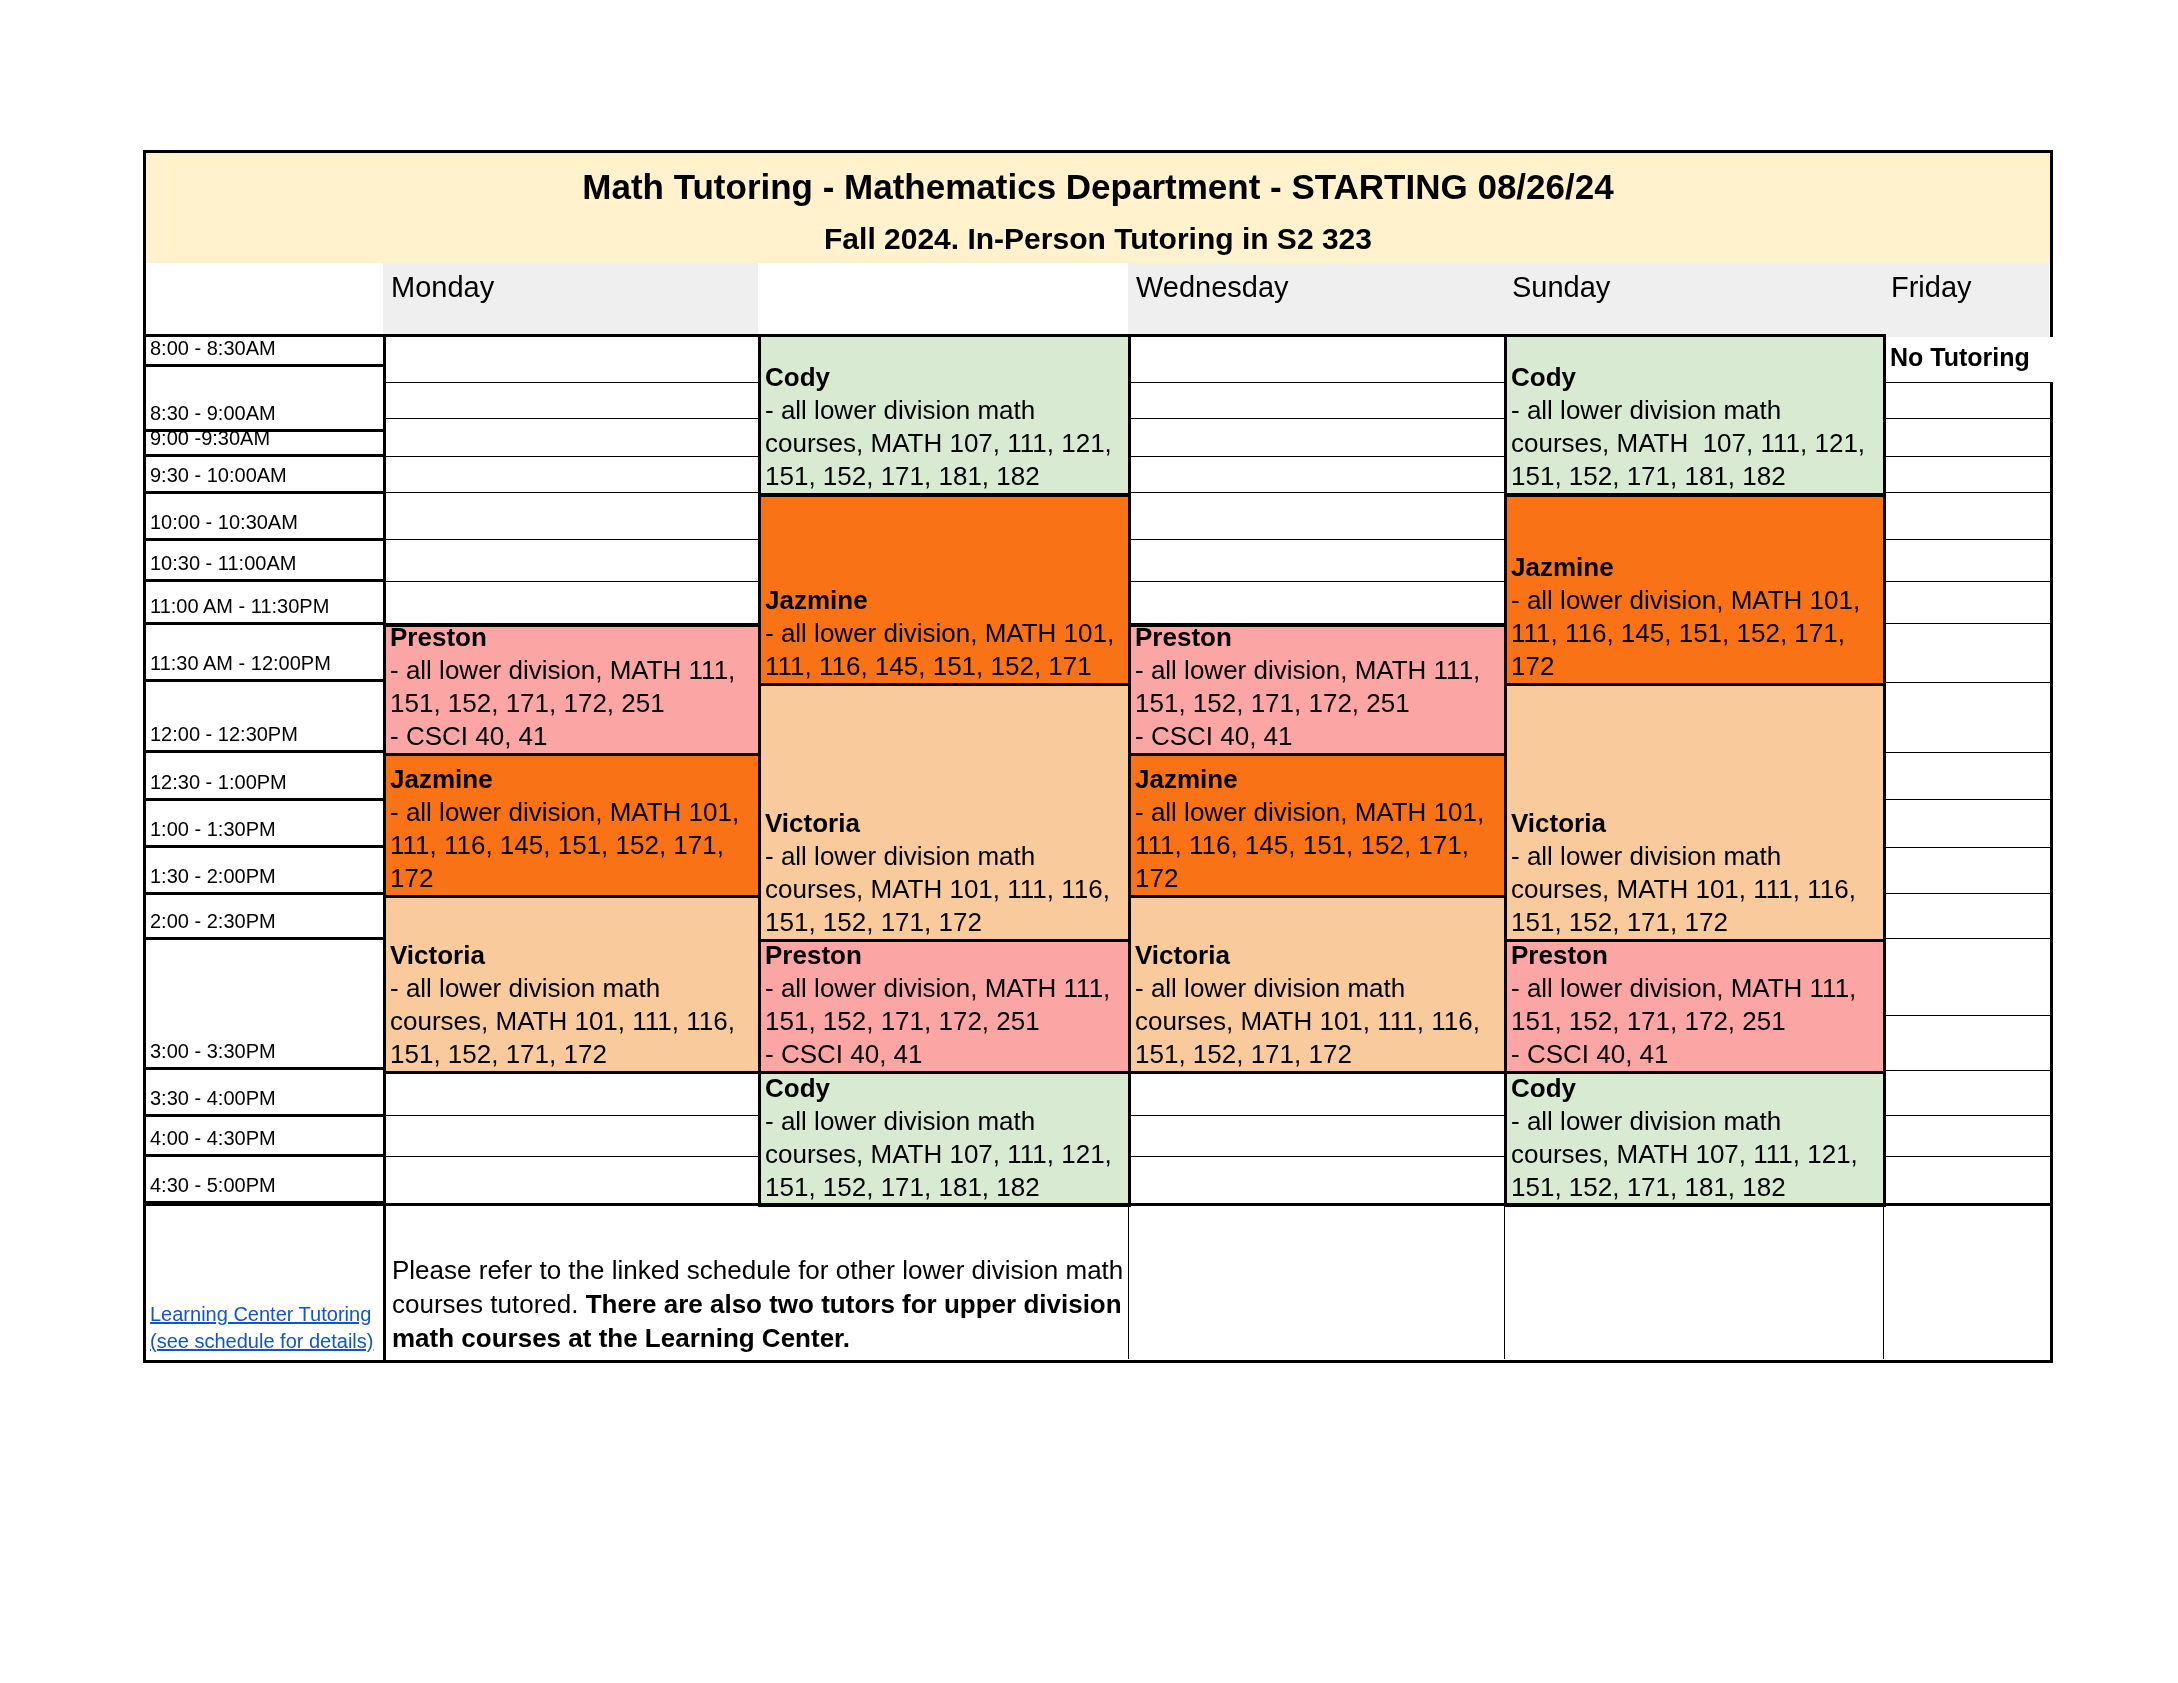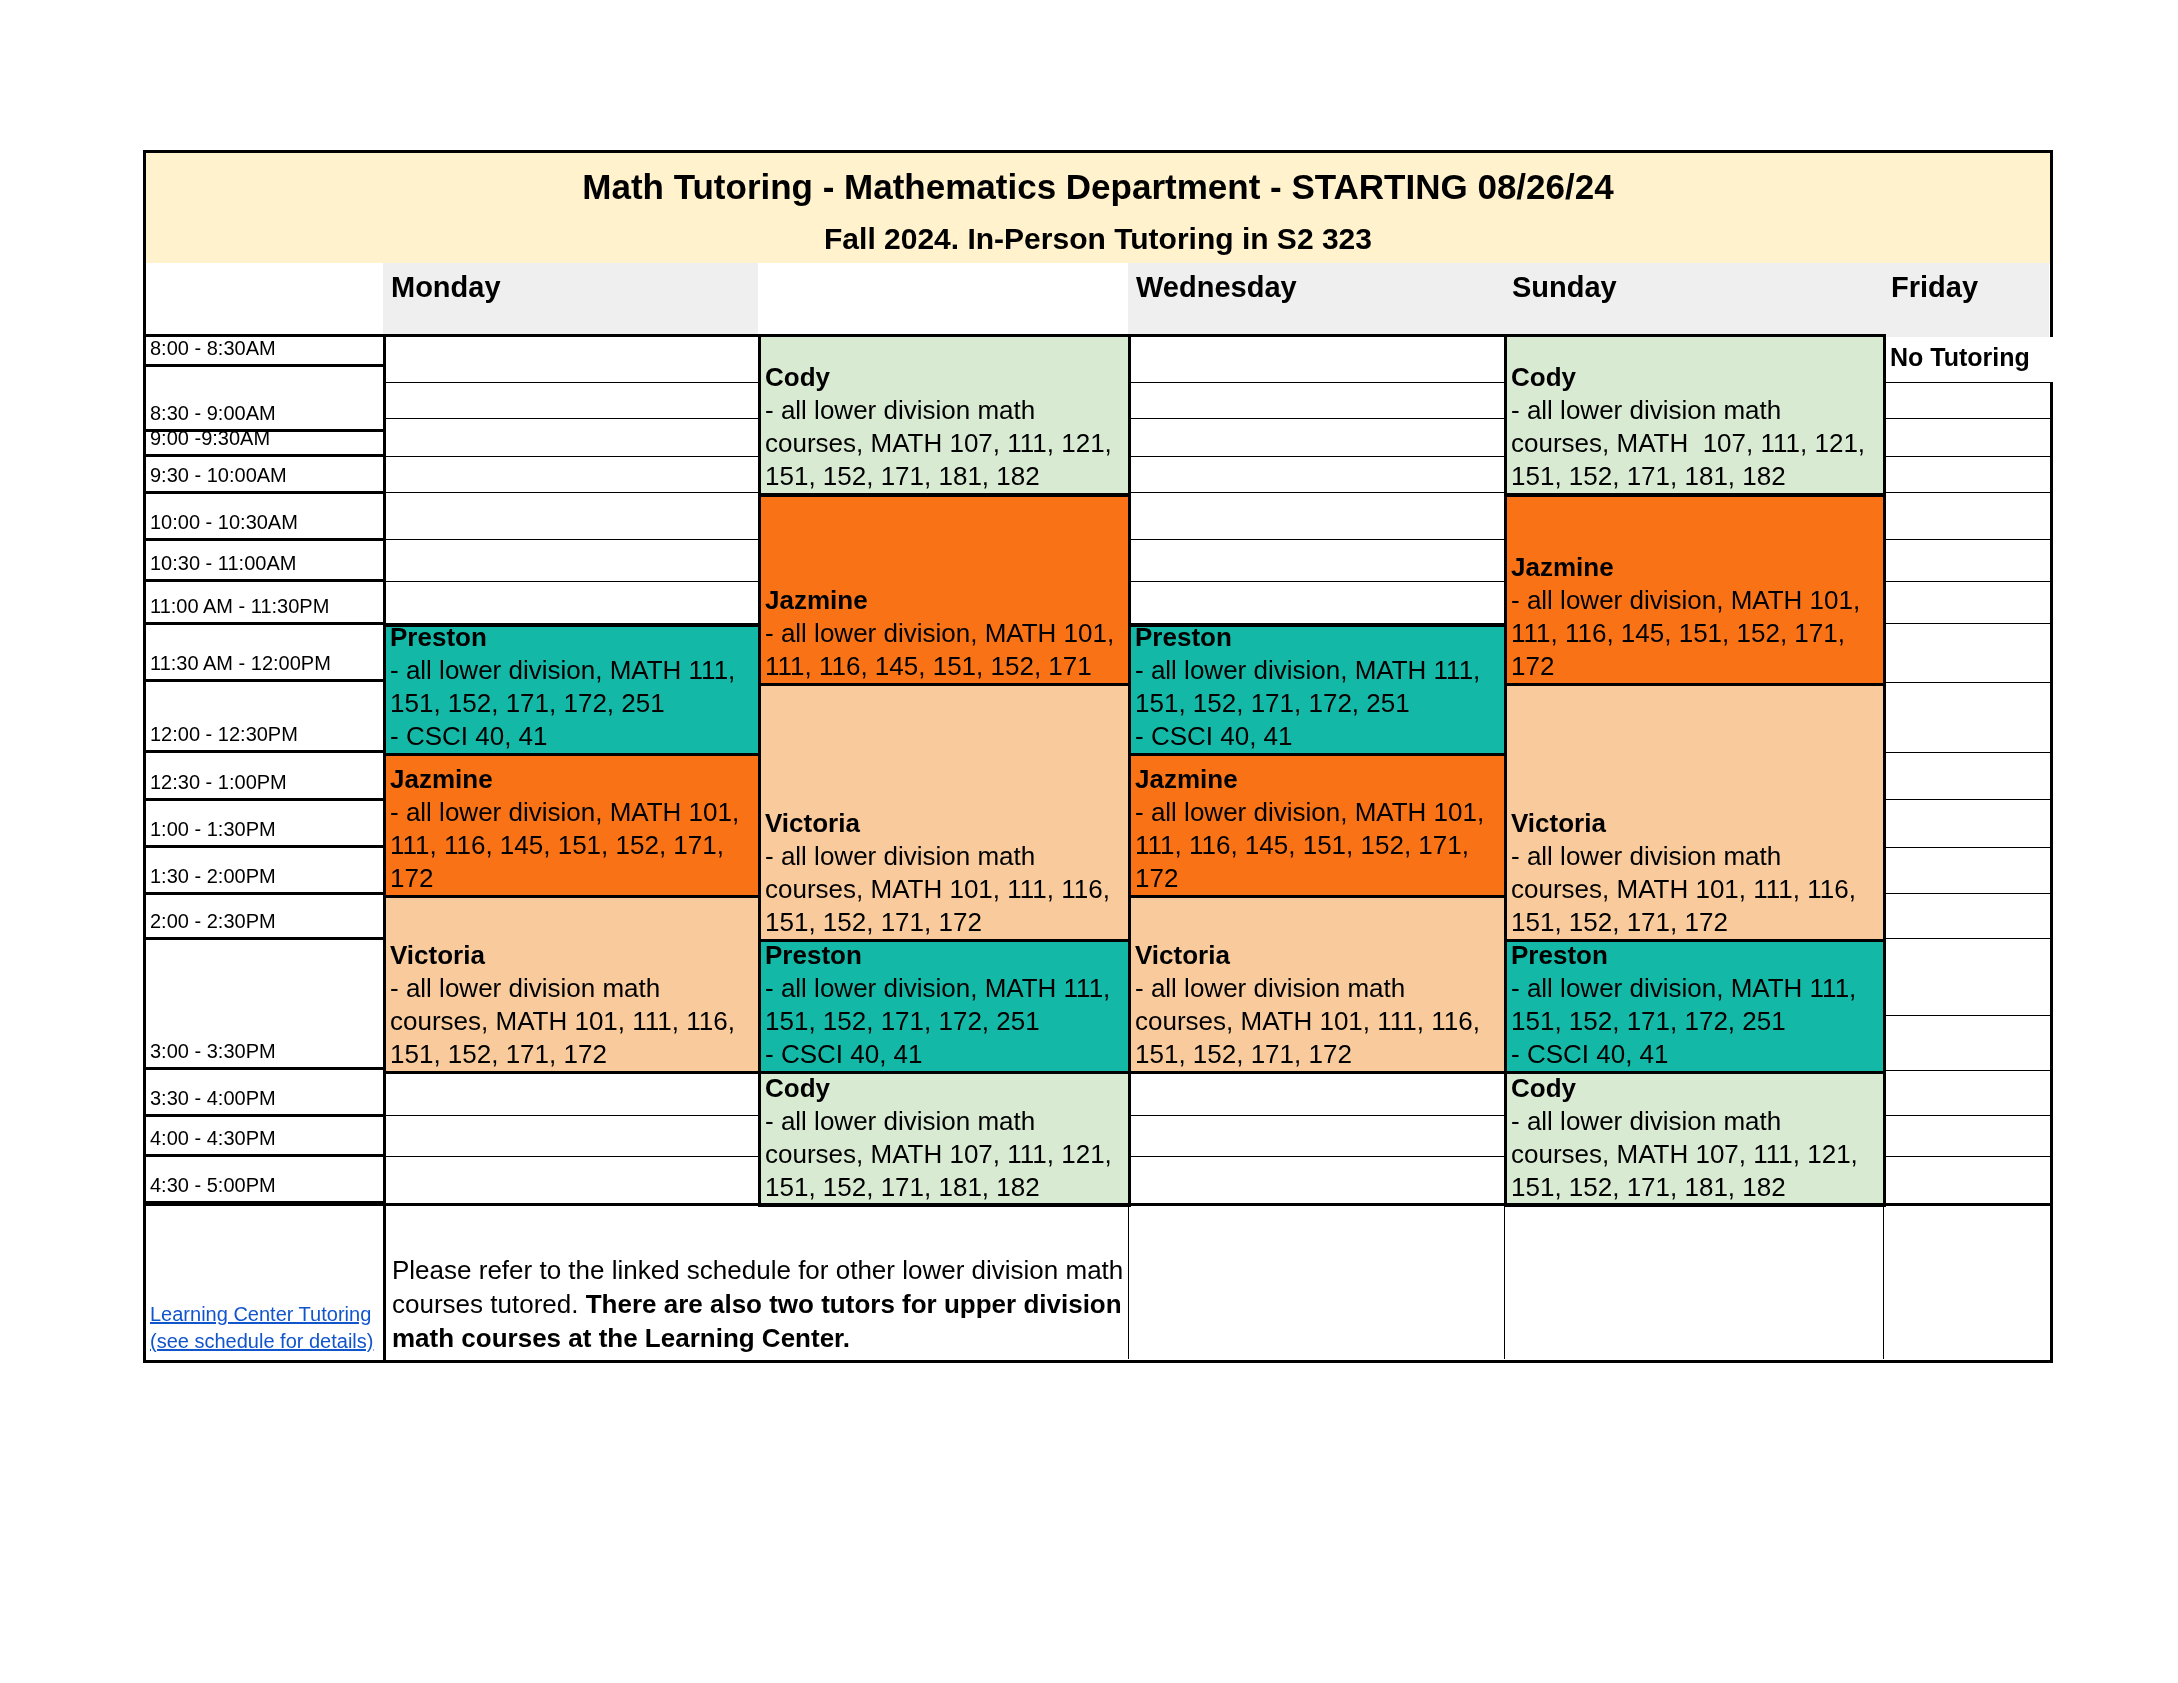--- a/index.html
+++ b/index.html
@@ -4,25 +4,25 @@
 <style>
   html,body{margin:0;padding:0;background:#fff;}
   body{width:2178px;height:1683px;position:relative;overflow:hidden;font-family:"Liberation Sans",sans-serif;color:#000;}
   .tbl{position:absolute;left:143px;top:150px;width:1910px;height:1213px;border:3px solid #000;box-sizing:border-box;}
   .abs{position:absolute;box-sizing:border-box;}
   .title-band{left:0;top:0;width:1904px;height:110px;background:#fff2cc;}
   .title{position:absolute;left:0;right:0;top:14px;text-align:center;font-weight:bold;font-size:35px;}
   .subtitle{position:absolute;left:0;right:0;top:69px;text-align:center;font-weight:bold;font-size:30px;}
   .hdr{top:110px;height:74px;background:#efefef;}
   .hdr-blank{left:0;top:110px;width:237px;height:74px;background:#fff;}
-  .day{font-weight:bold;font-size:29px;padding:8px 0 0 8px;}
+  .day{font-weight:normal;font-size:29px;padding:8px 0 0 8px;}
   .time{left:0;width:240px;font-size:20px;display:flex;align-items:flex-end;padding:0 0 4px 4px;border-bottom:3px solid #000;border-right:3px solid #000;}
   .block{font-size:26px;line-height:33px;padding:0 4px;display:flex;flex-direction:column;justify-content:flex-end;border:3px solid #000;overflow:hidden;}
   .block .name{font-weight:bold;}
-  .green{background:#d9ead3;} .blue{background:#f97316;} .peach{background:#f9cb9c;} .pink{background:#14b8a6;}
+  .green{background:#d9ead3;} .blue{background:#f97316;} .peach{background:#f9cb9c;} .pink{background:#fca5a5;}
   .vline{width:3px;background:#000;}
   .friday-note{font-weight:bold;font-size:25px;padding:6px 4px;}
   .footer-link{left:0;width:240px;color:#1155cc;text-decoration:underline;font-size:20px;line-height:27px;padding:0 4px 4px 4px;display:flex;align-items:flex-end;}
   .footer-text{font-size:26px;line-height:34px;padding:0 4px 4px 6px;display:flex;align-items:flex-end;}
   .footer-text b{font-weight:bold;}
 </style>
 </head>
 <body>
 
 <div class="tbl">

